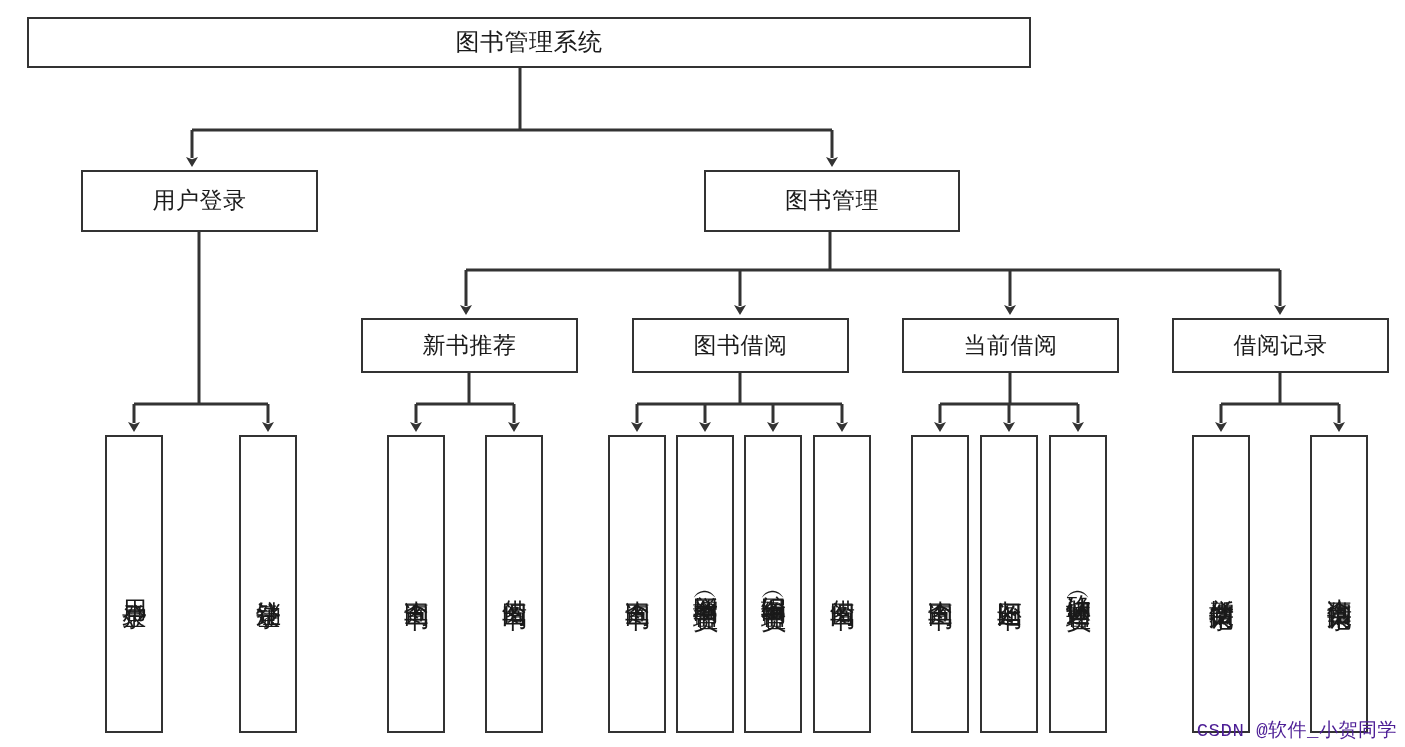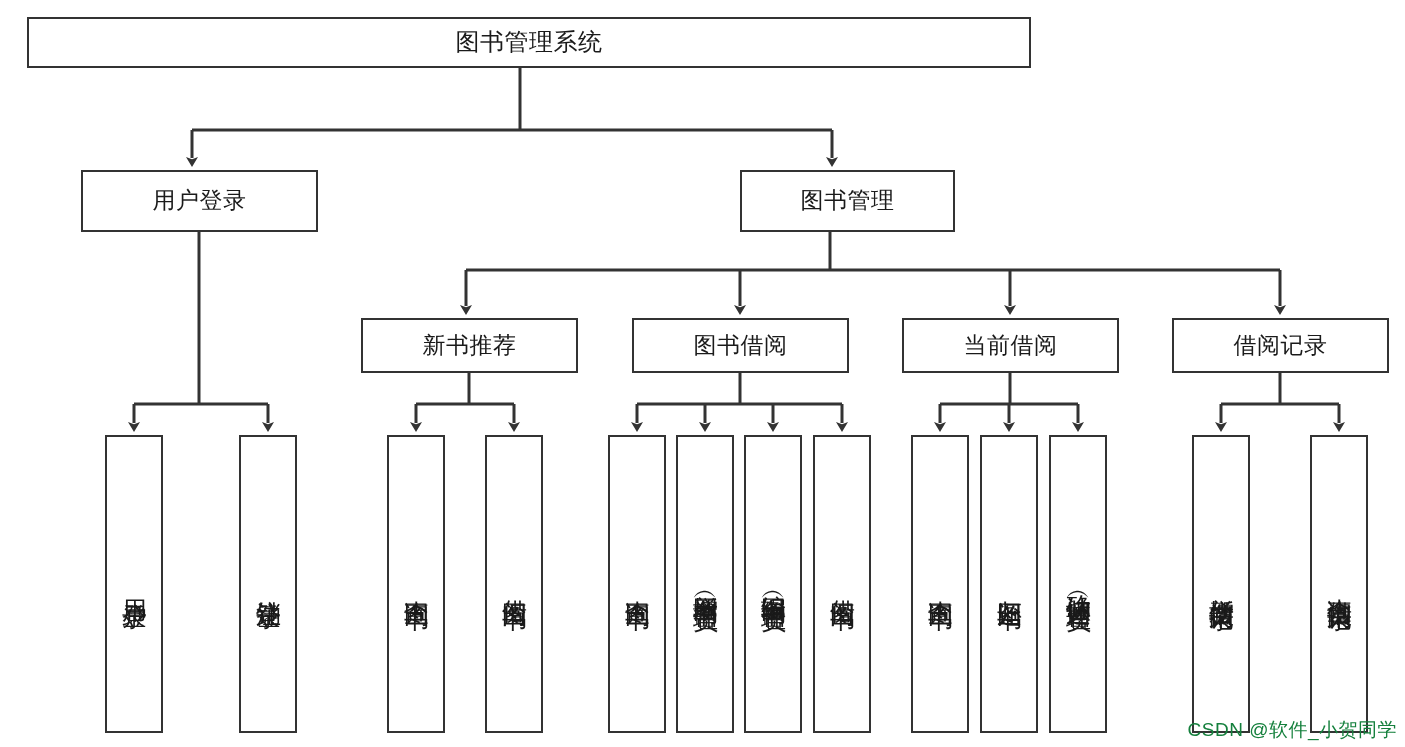--- a/index.html
+++ b/index.html
@@ -62,24 +62,24 @@
     font-size: 25px;
     line-height: 1.04;
     letter-spacing: 2px;
     white-space: nowrap;
   }
   .watermark {
     position: absolute;
     right: 8px;
     bottom: 4px;
     font-size: 19px;
-    color: #15803d;
+    color: #4c1d95;
     letter-spacing: 0.5px;
     white-space: nowrap;
-    font-family: Liberation Sans, sans-serif;
+    font-family: Liberation Mono, monospace;
   }
 </style>
 </head>
 <body>
 
 <div id="canvas">
 
   <svg class="wires" viewBox="0 0 1405 747" xmlns="http://www.w3.org/2000/svg">
     <defs>
       <marker id="arrow" markerWidth="10" markerHeight="12" refX="1" refY="6" orient="auto" markerUnits="userSpaceOnUse">
@@ -131,21 +131,21 @@
   </svg>
 
   <div class="node horiz root" style="left:18px; top:17px; width:1004px; height:51px;margin-left:9px;">
     <span class="label">图书管理系统</span>
   </div>
 
   <div class="node horiz" style="left:81px; top:170px; width:237px; height:62px;">
     <span class="label">用户登录</span>
   </div>
 
-  <div class="node horiz" style="left:740px; top:170px; width:215px; height:62px;">
+  <div class="node horiz" style="left:704px; top:170px; width:256px; height:62px;">
     <span class="label">图书管理</span>
   </div>
 
   <div class="node horiz" style="left:632px; top:318px; width:217px; height:55px;">
     <span class="label">图书借阅</span>
   </div>
 
   <div class="node horiz" style="left:361px; top:318px; width:217px; height:55px;">
     <span class="label">新书推荐</span>
   </div>

